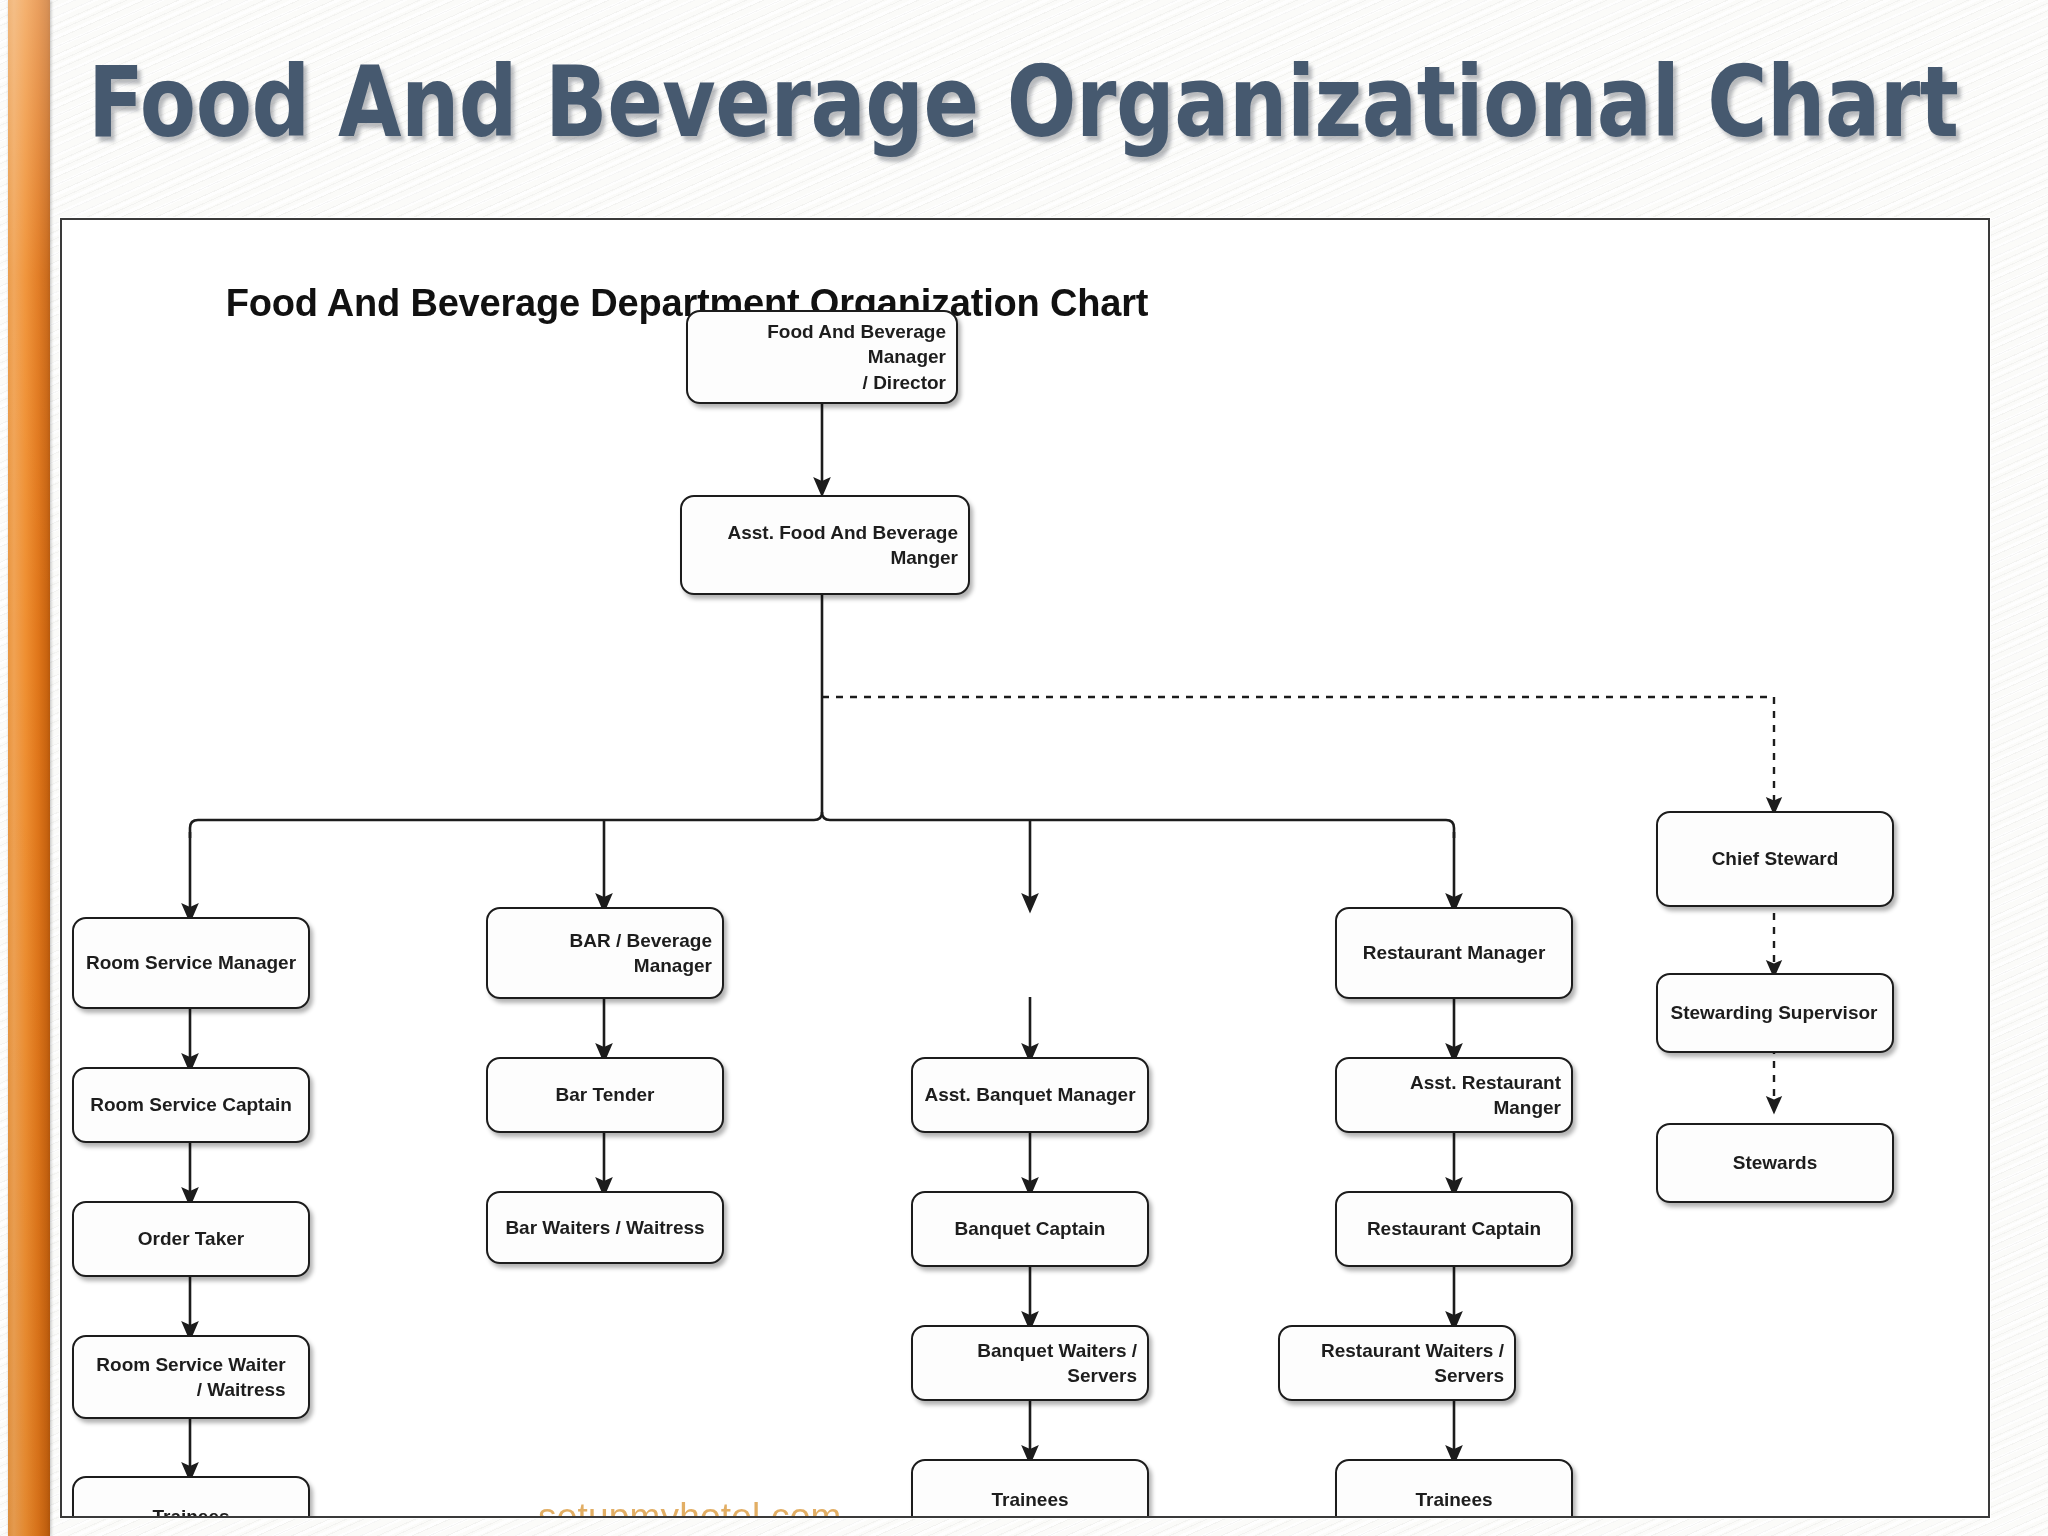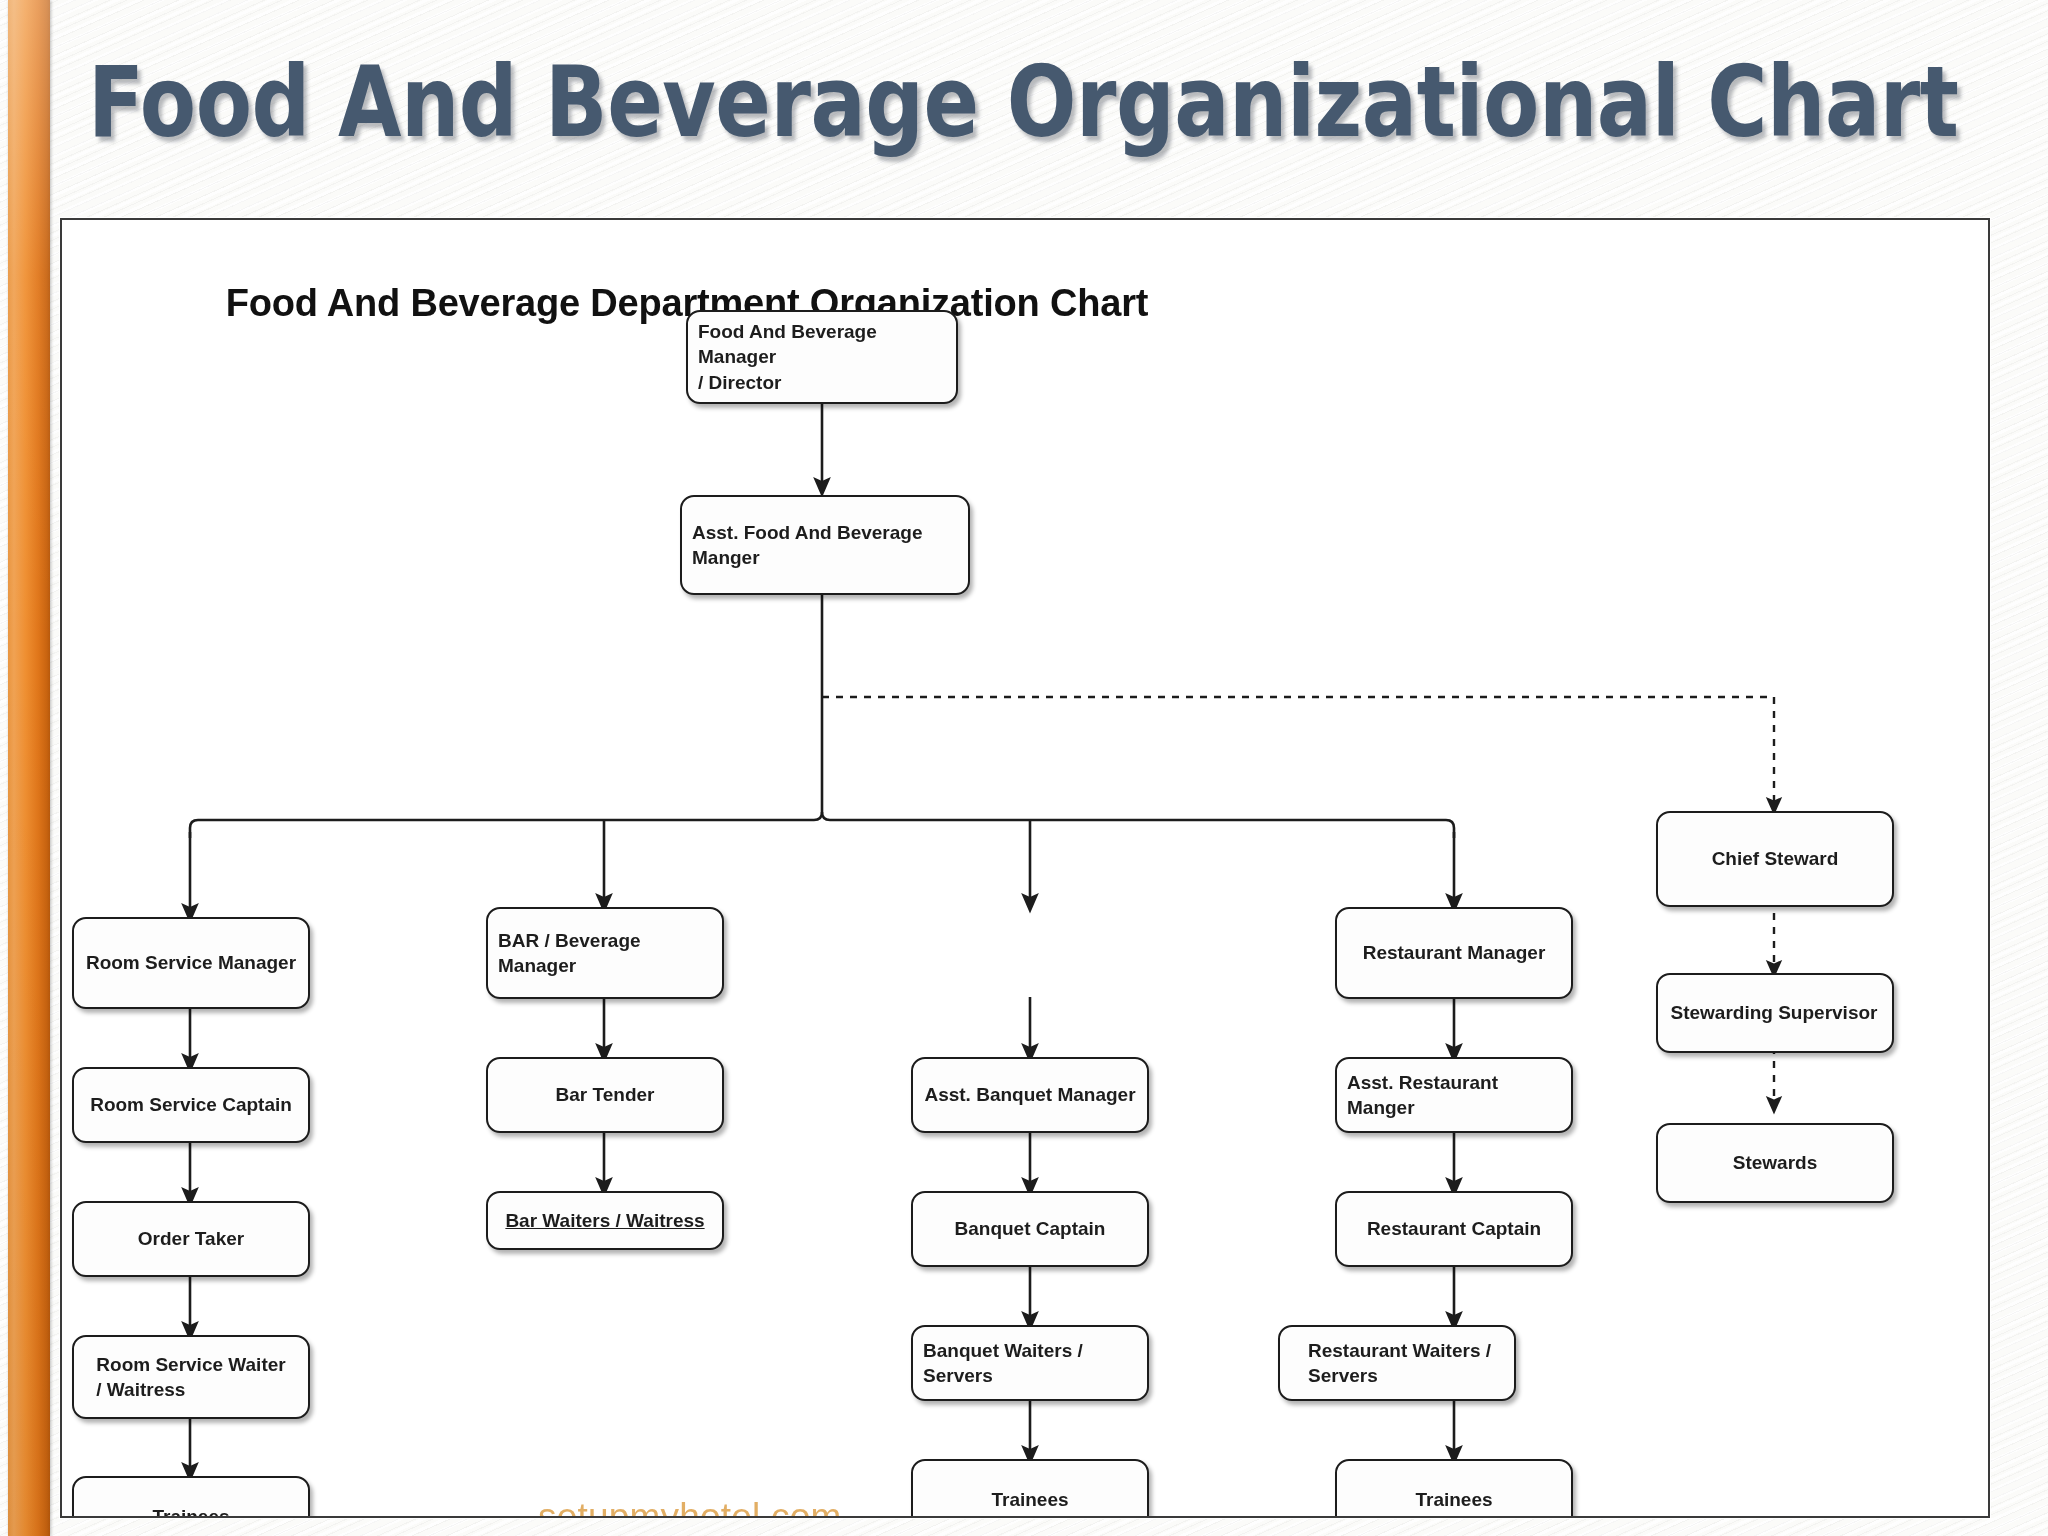--- a/index.html
+++ b/index.html
@@ -131,21 +131,21 @@
 
   
   .node {
     position: absolute;
     background: #fdfdfd;
     border: 2.5px solid #1c1c1c;
     border-radius: 14px;
     display: flex;
     align-items: center;
     justify-content: center;
-    text-align: left;
+    text-align: right;
     font-size: 19px;
     font-weight: bold;
     color: #1d1d1d;
     line-height: 1.32;
     padding: 4px 10px;
     box-shadow: 3px 4px 4px rgba(0,0,0,0.30);
     font-family: "Liberation Sans", sans-serif;
   }
   .node .lbl { display: block; white-space: pre-line; }
 
@@ -267,21 +267,21 @@
     <div class="node" style="left:10px; top:1256px; width:238px; height:82px;">
       <span class="lbl">Trainees</span>
     </div>
 
     <div class="node" style="left:424px; top:687px; width:238px; height:92px;">
       <span class="lbl">BAR / Beverage Manager</span>
     </div>
     <div class="node" style="left:424px; top:837px; width:238px; height:76px;">
       <span class="lbl">Bar Tender</span>
     </div>
-    <div class="node" style="left:424px; top:971px; width:238px; height:59px;text-decoration:underline;">
+    <div class="node" style="left:424px; top:971px; width:238px; height:73px;">
       <span class="lbl">Bar Waiters / Waitress</span>
     </div>
 
     <div class="node" style="left:849px; top:837px; width:238px; height:76px;">
       <span class="lbl">Asst. Banquet Manager</span>
     </div>
     <div class="node" style="left:849px; top:971px; width:238px; height:76px;">
       <span class="lbl">Banquet Captain</span>
     </div>
     <div class="node" style="left:849px; top:1105px; width:238px; height:76px;">

